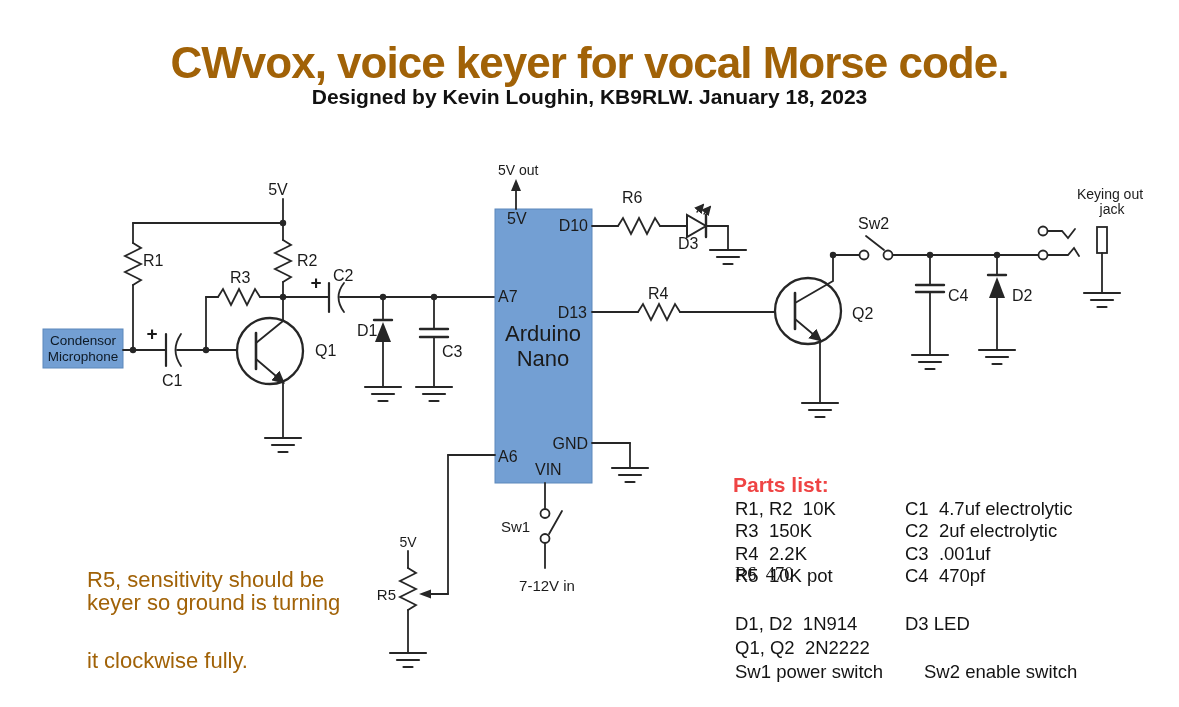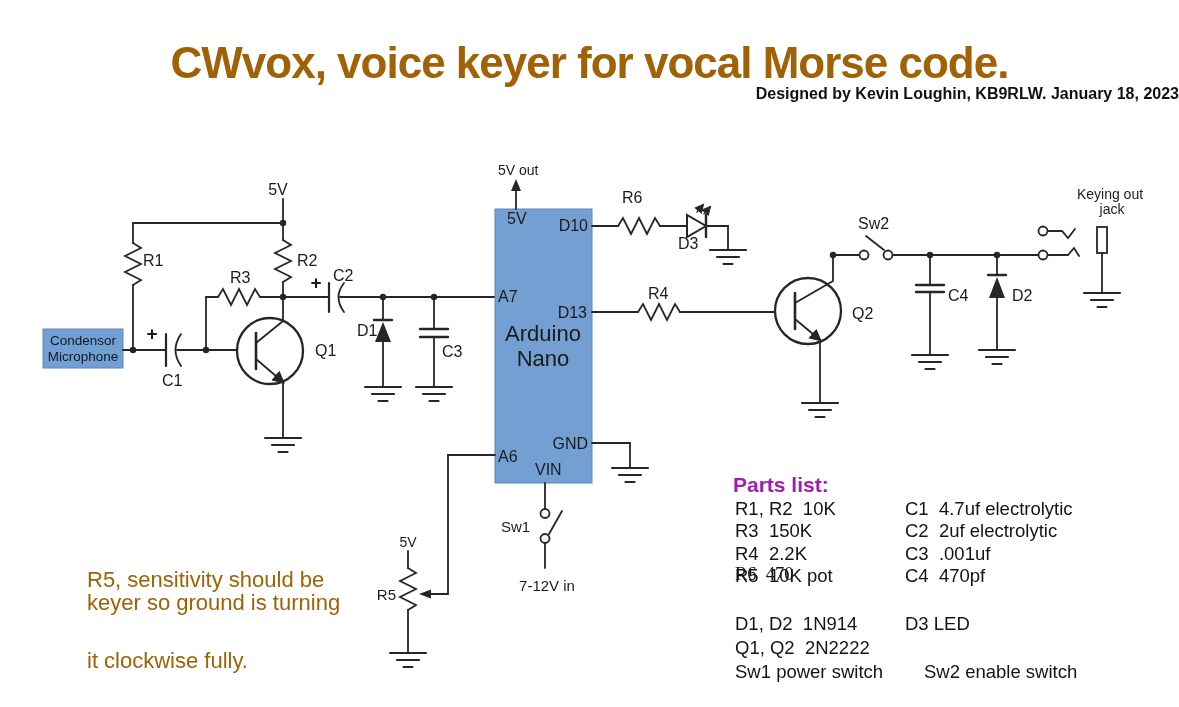--- a/index.html
+++ b/index.html
@@ -1,23 +1,23 @@
 <!DOCTYPE html>
 <html><head>
 <meta charset="utf-8">
 <style>
   html,body{margin:0;padding:0;background:#fff;}
   #stage{position:relative;width:1179px;height:707px;background:#ffffff;overflow:hidden;
          font-family:"Liberation Sans",sans-serif;color:#111;}
   #schematic{position:absolute;left:0;top:0;}
   .abs{position:absolute;white-space:pre;}
   .title{left:0;top:38px;width:100%;text-align:center;font-size:44px;font-weight:bold;color:#a16207;letter-spacing:-1px;}
-  .subtitle{left:0;top:85px;width:100%;text-align:right;font-size:16px;font-weight:bold;color:#111;}
+  .subtitle{left:0;top:85px;width:100%;text-align:center;font-size:21px;font-weight:bold;color:#111;}
   .note-line{font-size:22px;color:#a16207;}
-  .parts-heading{font-size:21px;font-weight:bold;color:#a21caf;}
+  .parts-heading{font-size:21px;font-weight:bold;color:#ef4444;}
   .parts-row{font-size:18.5px;color:#141414;text-align:right;}
   svg text{font-family:"Liberation Sans",sans-serif;fill:#1b1b1b;}
   .lbl{font-size:16px;}
   .lbl-sm{font-size:14px;}
   .lbl-md{font-size:15px;}
   .lbl-big{font-size:22px;}
   .plus{font-size:19px;font-weight:bold;}
   .mic-txt{font-size:13.5px;fill:#0e1a26;}
 </style>
 </head>

